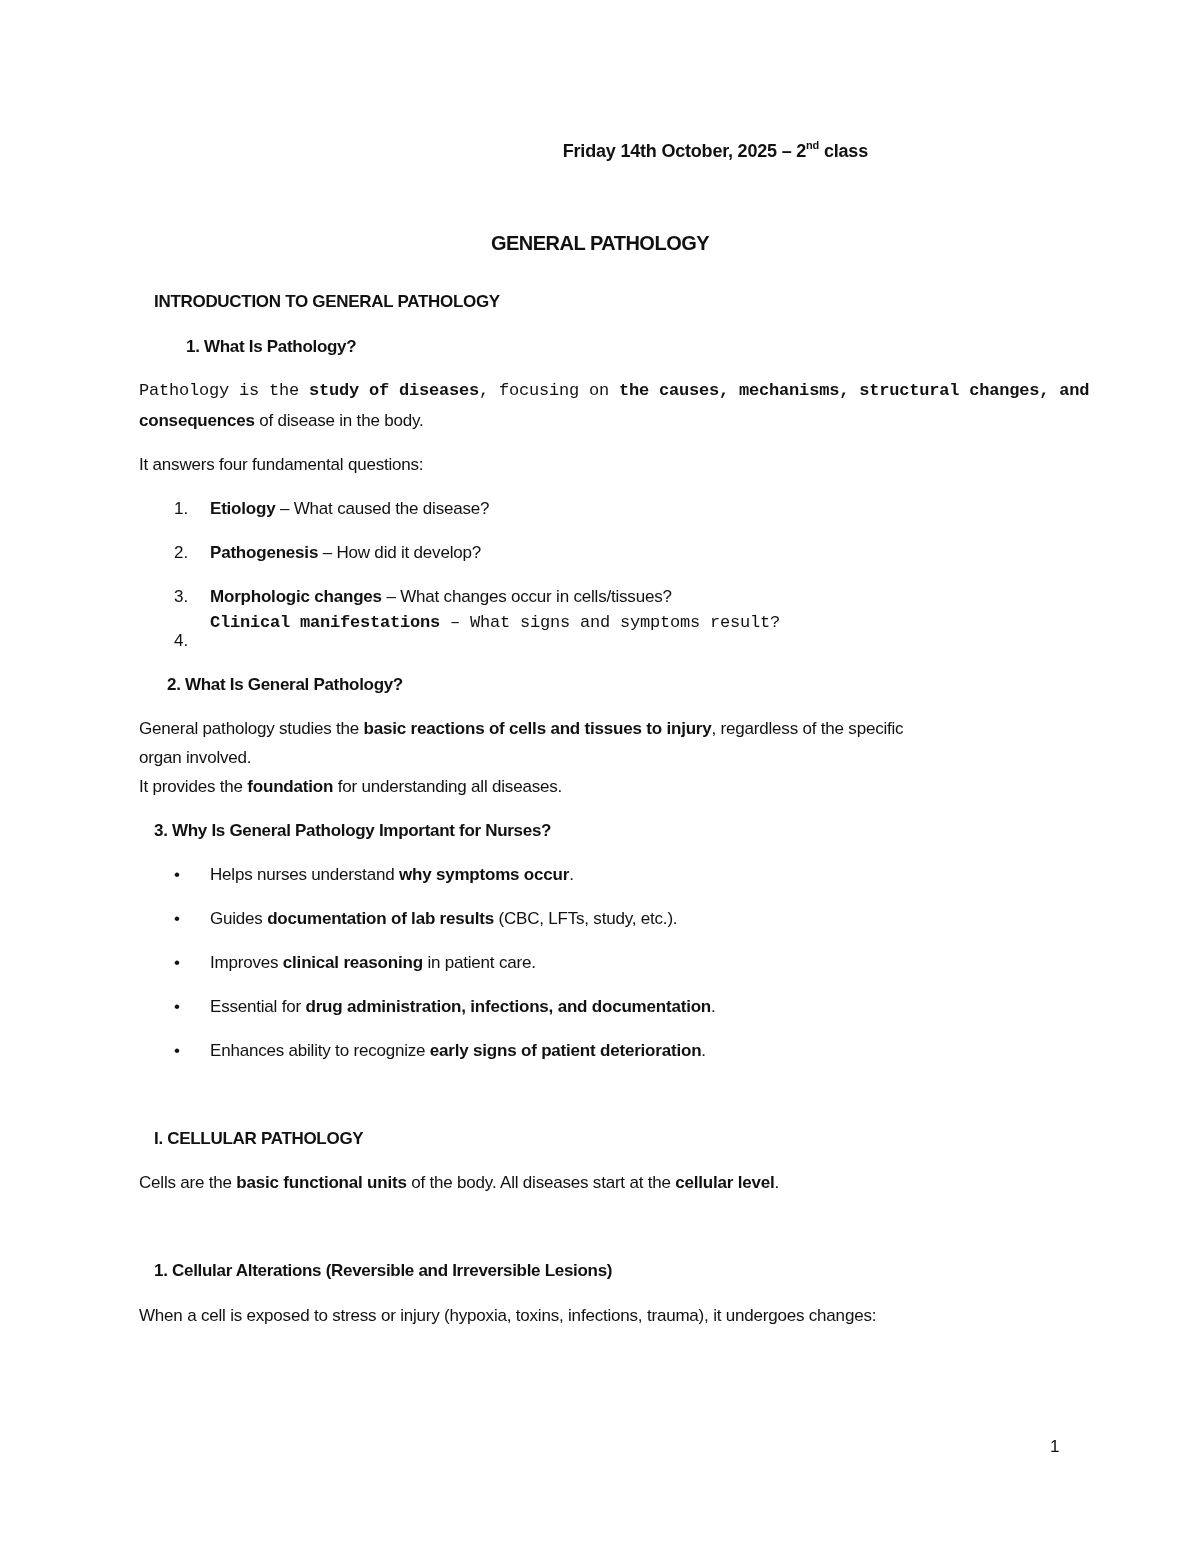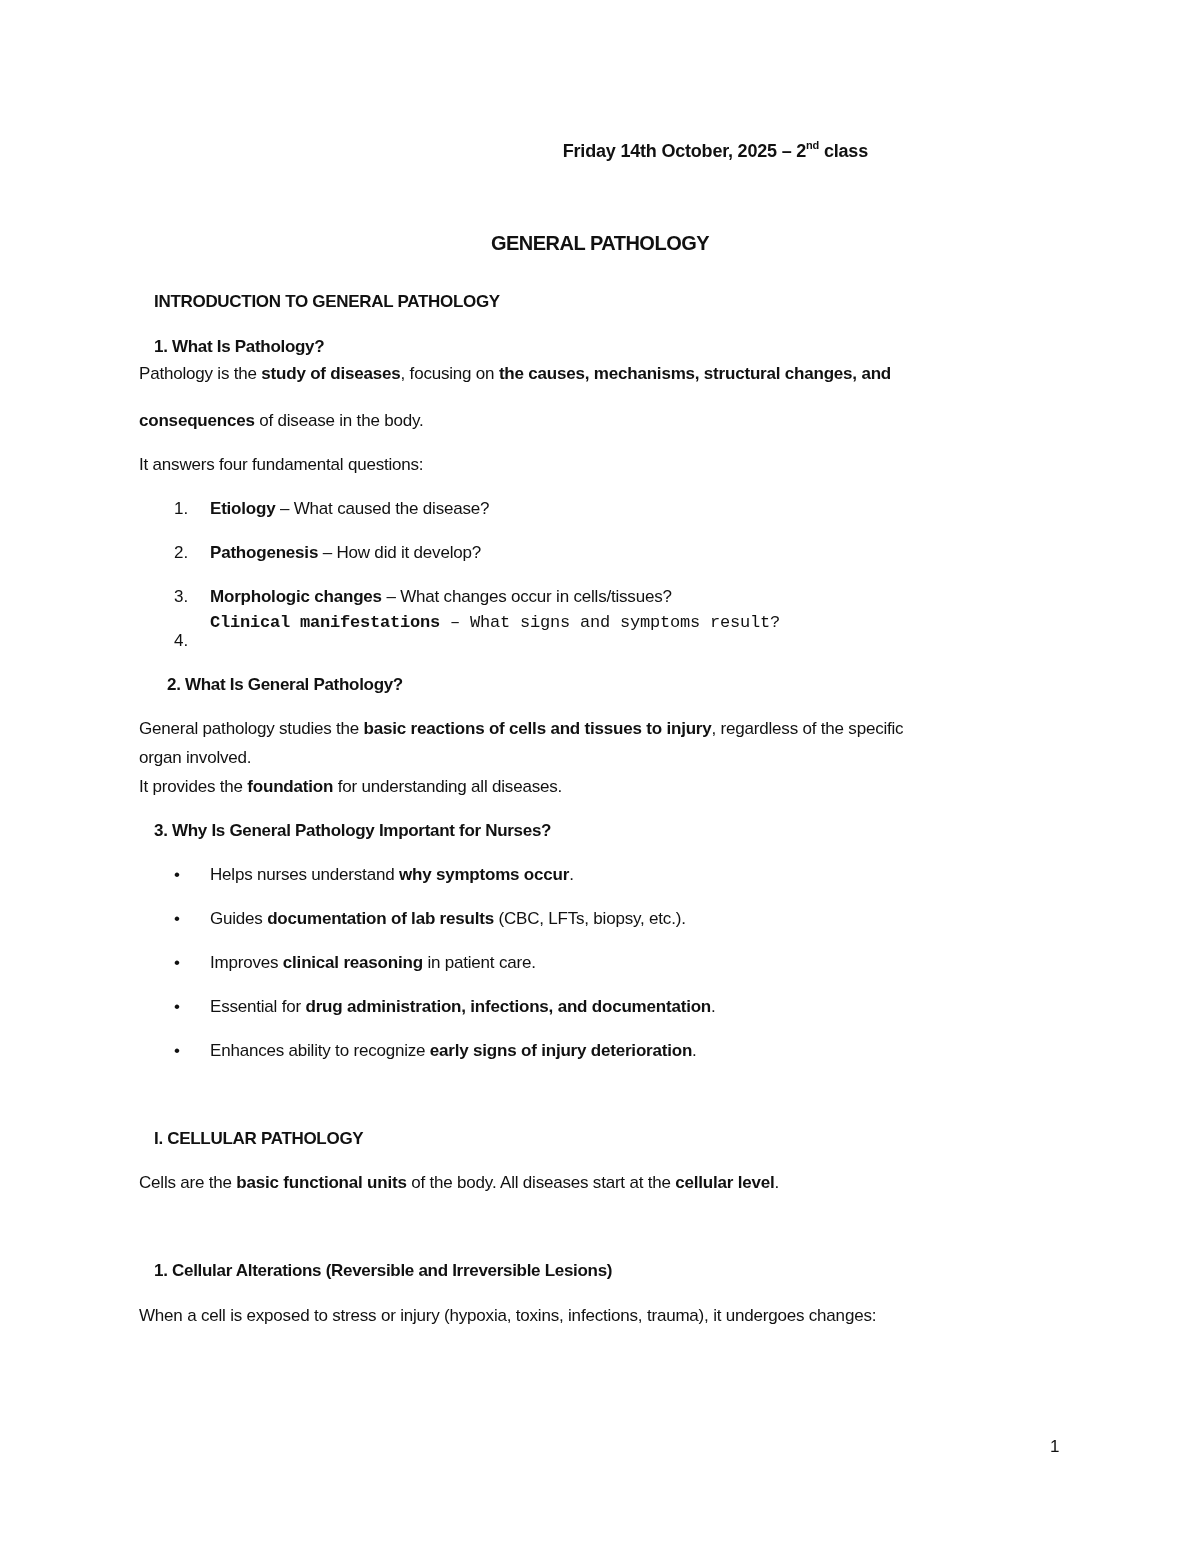--- a/index.html
+++ b/index.html
@@ -26,23 +26,23 @@
 <body>
 
 <div class="page">
 
   <div class="abs date"><span>Friday 14th October, 2025 – 2</span><sup>nd</sup><span> class</span></div>
 
   <div class="abs title">GENERAL PATHOLOGY</div>
 
   <div class="abs h" style="top:292px;">INTRODUCTION TO GENERAL PATHOLOGY</div>
 
-  <div class="abs h" style="top:337px;">1. What Is Pathology?</div>
+  <div class="abs h" style="top:337px;margin-left:32px;">1. What Is Pathology?</div>
 
-  <div class="abs p" style="top:364px;"><span>Pathology is the </span><b>study of diseases</b><span>, focusing on </span><b>the causes, mechanisms, structural changes, and</b></div>
+  <div class="abs p" style="top:381px;font-family:Liberation Mono, monospace;"><span>Pathology is the </span><b>study of diseases</b><span>, focusing on </span><b>the causes, mechanisms, structural changes, and</b></div>
   <div class="abs p" style="top:411px;"><b>consequences</b><span> of disease in the body.</span></div>
 
   <div class="abs p" style="top:455px;">It answers four fundamental questions:</div>
 
   <div class="abs num" style="top:499px;">1.</div>
   <div class="abs li" style="top:499px;"><b>Etiology</b><span> – What caused the disease?</span></div>
 
   <div class="abs num" style="top:543px;">2.</div>
   <div class="abs li" style="top:543px;"><b>Pathogenesis</b><span> – How did it develop?</span></div>
 
@@ -57,30 +57,30 @@
   <div class="abs p" style="top:719px;"><span>General pathology studies the </span><b>basic reactions of cells and tissues to injury</b><span>, regardless of the specific</span></div>
   <div class="abs p" style="top:748px;">organ involved.</div>
   <div class="abs p" style="top:777px;"><span>It provides the </span><b>foundation</b><span> for understanding all diseases.</span></div>
 
   <div class="abs h" style="top:821px;">3. Why Is General Pathology Important for Nurses?</div>
 
   <div class="abs bullet" style="top:865px;">•</div>
   <div class="abs li" style="top:865px;"><span>Helps nurses understand </span><b>why symptoms occur</b><span>.</span></div>
 
   <div class="abs bullet" style="top:909px;">•</div>
-  <div class="abs li" style="top:909px;"><span>Guides </span><b>documentation of lab results</b><span> (CBC, LFTs, biopsy, etc.).</span></div>
+  <div class="abs li" style="top:909px;"><span>Guides </span><b>documentation of lab results</b><span> (CBC, LFTs, study, etc.).</span></div>
 
   <div class="abs bullet" style="top:953px;">•</div>
   <div class="abs li" style="top:953px;"><span>Improves </span><b>clinical reasoning</b><span> in patient care.</span></div>
 
   <div class="abs bullet" style="top:997px;">•</div>
   <div class="abs li" style="top:997px;"><span>Essential for </span><b>drug administration, infections, and documentation</b><span>.</span></div>
 
   <div class="abs bullet" style="top:1041px;">•</div>
-  <div class="abs li" style="top:1041px;"><span>Enhances ability to recognize </span><b>early signs of injury deterioration</b><span>.</span></div>
+  <div class="abs li" style="top:1041px;"><span>Enhances ability to recognize </span><b>early signs of patient deterioration</b><span>.</span></div>
 
   <div class="abs h" style="top:1129px;">I. CELLULAR PATHOLOGY</div>
 
   <div class="abs p" style="top:1173px;"><span>Cells are the </span><b>basic functional units</b><span> of the body. All diseases start at the </span><b>cellular level</b><span>.</span></div>
 
   <div class="abs h" style="top:1261px;">1. Cellular Alterations (Reversible and Irreversible Lesions)</div>
 
   <div class="abs p" style="top:1306px;">When a cell is exposed to stress or injury (hypoxia, toxins, infections, trauma), it undergoes changes:</div>
 
   <div class="abs pnum">1</div>

